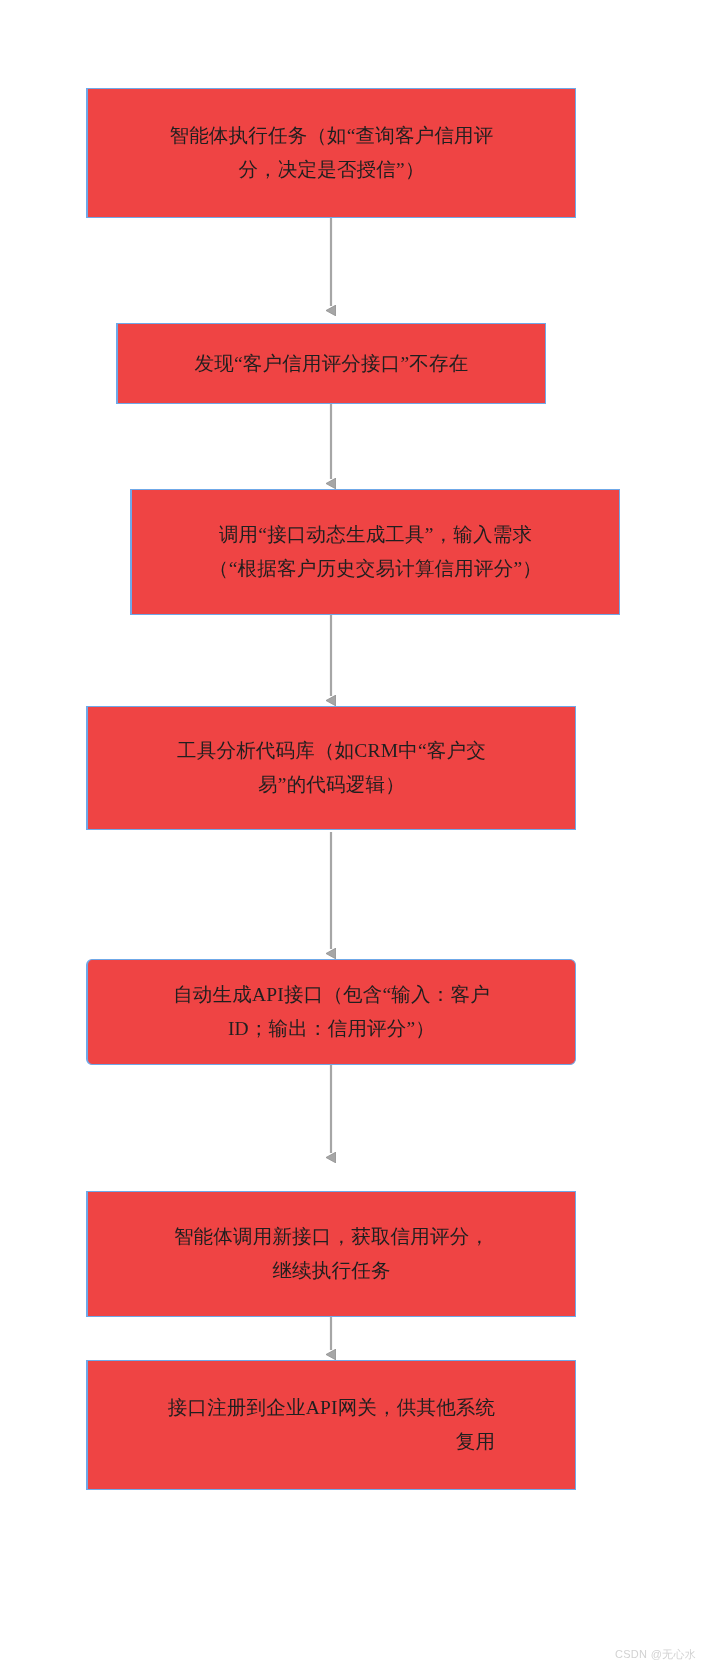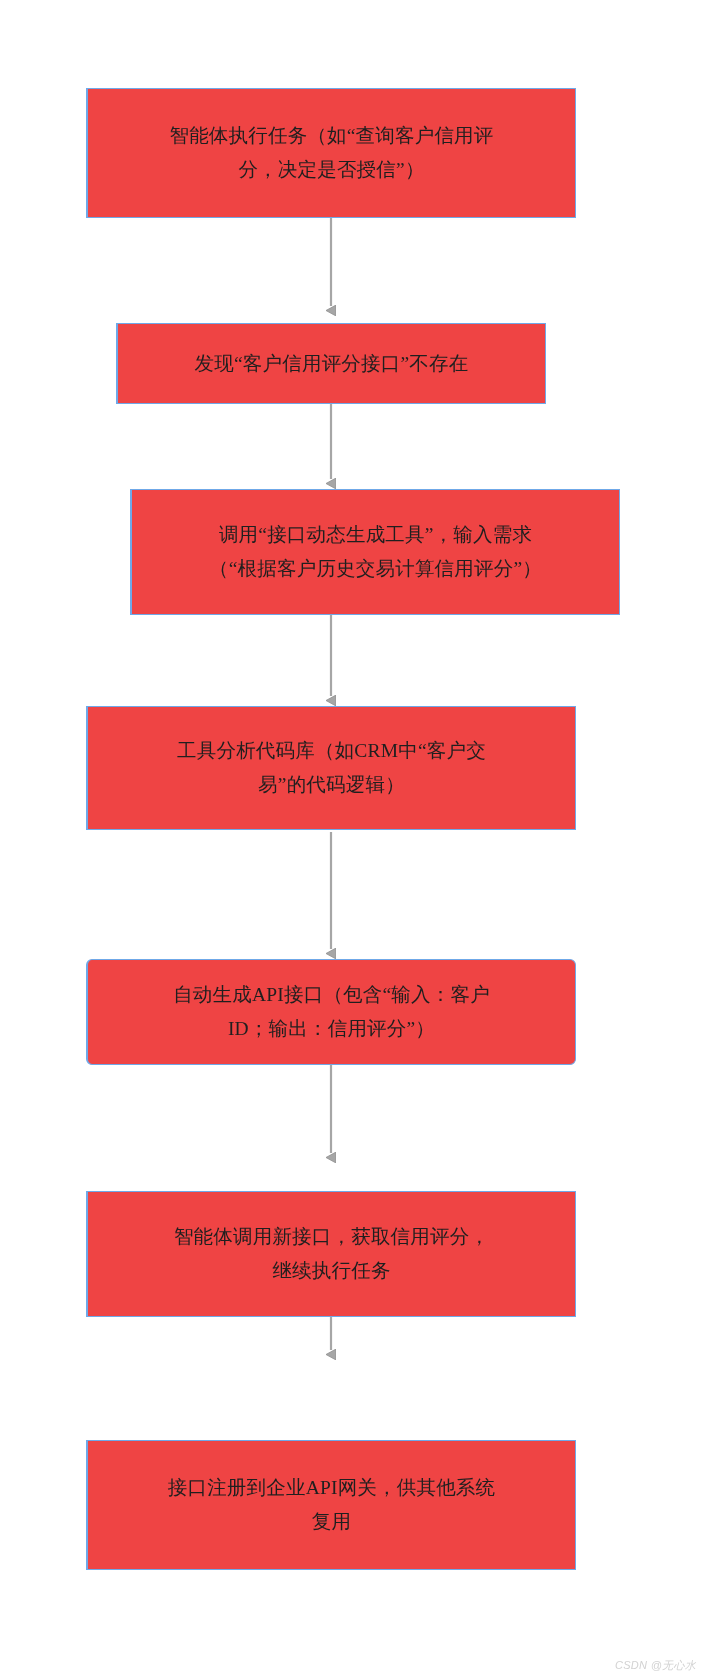--- a/index.html
+++ b/index.html
@@ -55,32 +55,31 @@
     font-weight: 400;
   }
 
   
   #node-1 { left: 86px;  top: 88px;   width: 490px; height: 130px; }
   #node-2 { left: 116px; top: 316px;  width: 430px; height: 81px; margin-top: 7px;  }
   #node-3 { left: 86px;  top: 489px;  width: 490px; height: 126px; margin-left: 44px; }
   #node-4 { left: 86px;  top: 706px;  width: 490px; height: 124px; }
   #node-5 { left: 86px;  top: 959px;  width: 490px; height: 106px; border-radius: 6px; }
   #node-6 { left: 86px;  top: 1163px; width: 490px; height: 126px; margin-top: 28px; }
-  #node-7 { left: 86px;  top: 1440px; width: 490px; height: 130px; }
+  #node-7 { left: 86px;  top: 1360px; width: 490px; height: 130px; text-align: right; }
 
   
   #watermark {
     position: absolute;
     right: 16px;
-    bottom: 7px;
+    bottom: 18px;
     font-size: 11px;
     color: #d2d2d2;
     letter-spacing: 0.3px;
     user-select: none;
-    font-style: italic;
   }
 </style>
 </head>
 <body>
 
 <div id="flow-canvas">
 
   <svg id="connector-layer" viewBox="0 0 712 1680" width="712" height="1680" xmlns="http://www.w3.org/2000/svg">
     <defs>
       <marker id="arrowhead" markerWidth="11" markerHeight="11" refX="1" refY="5" orient="auto" markerUnits="userSpaceOnUse">

